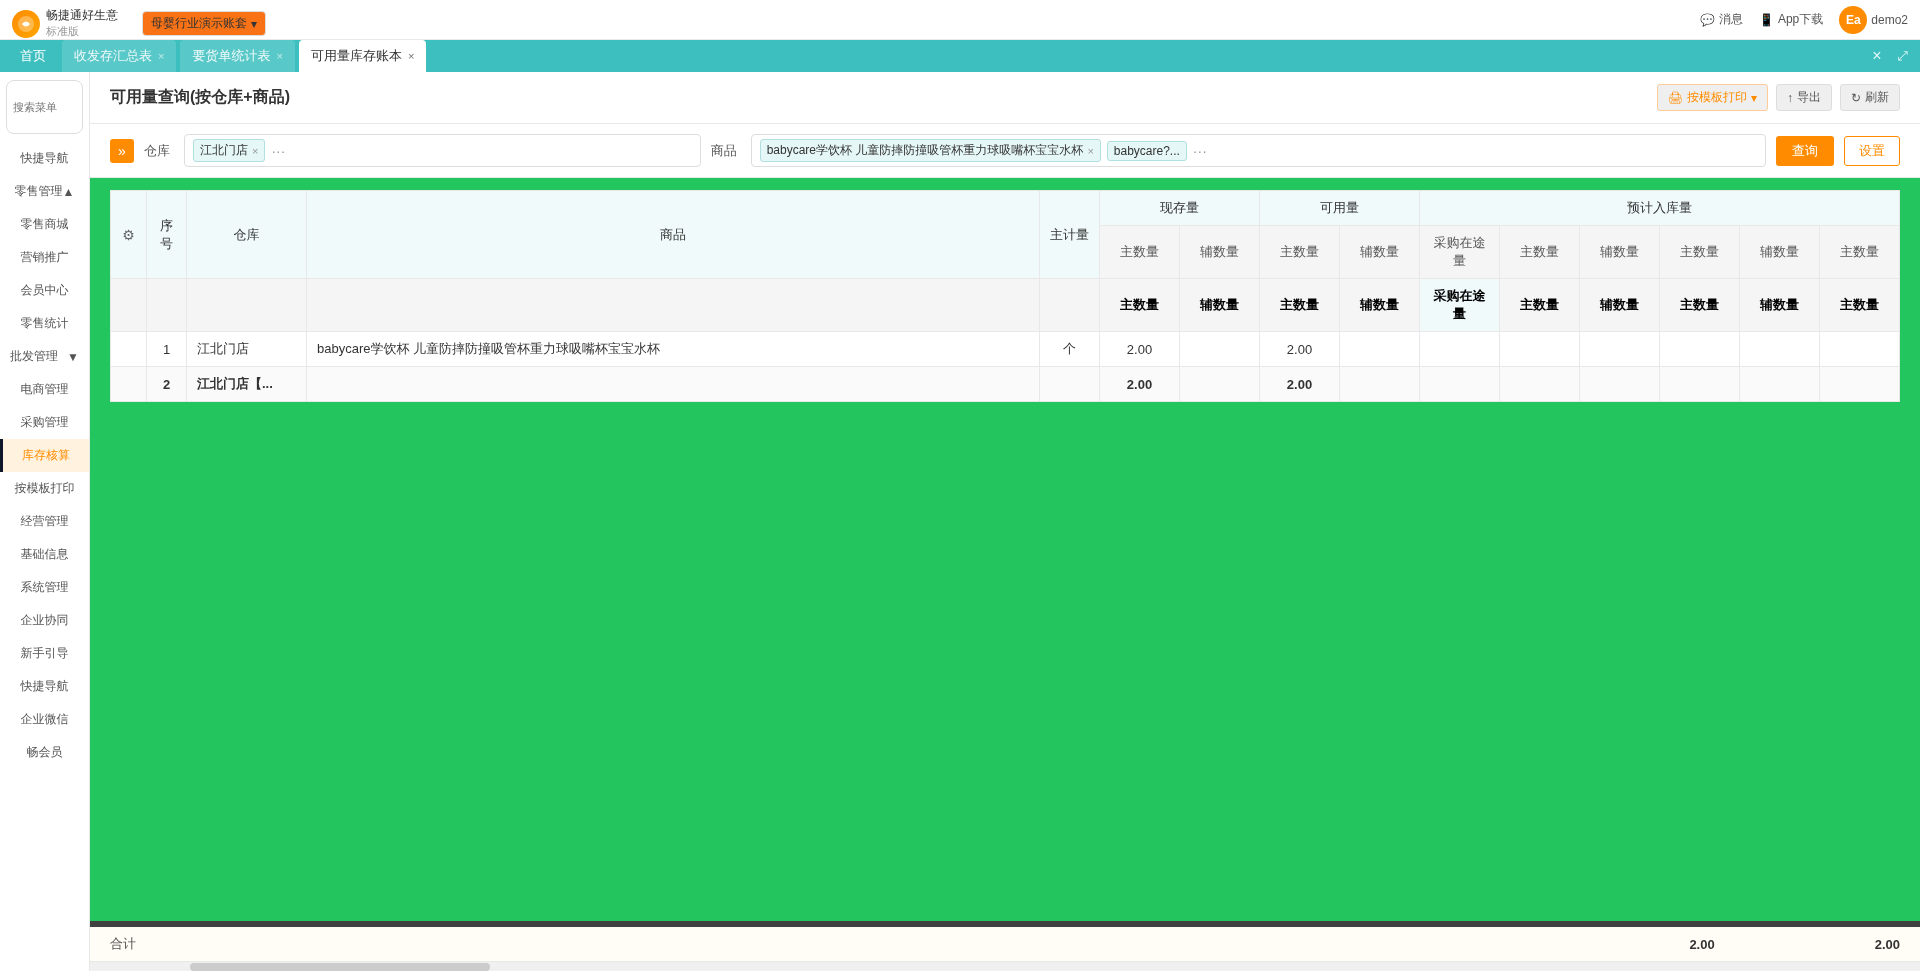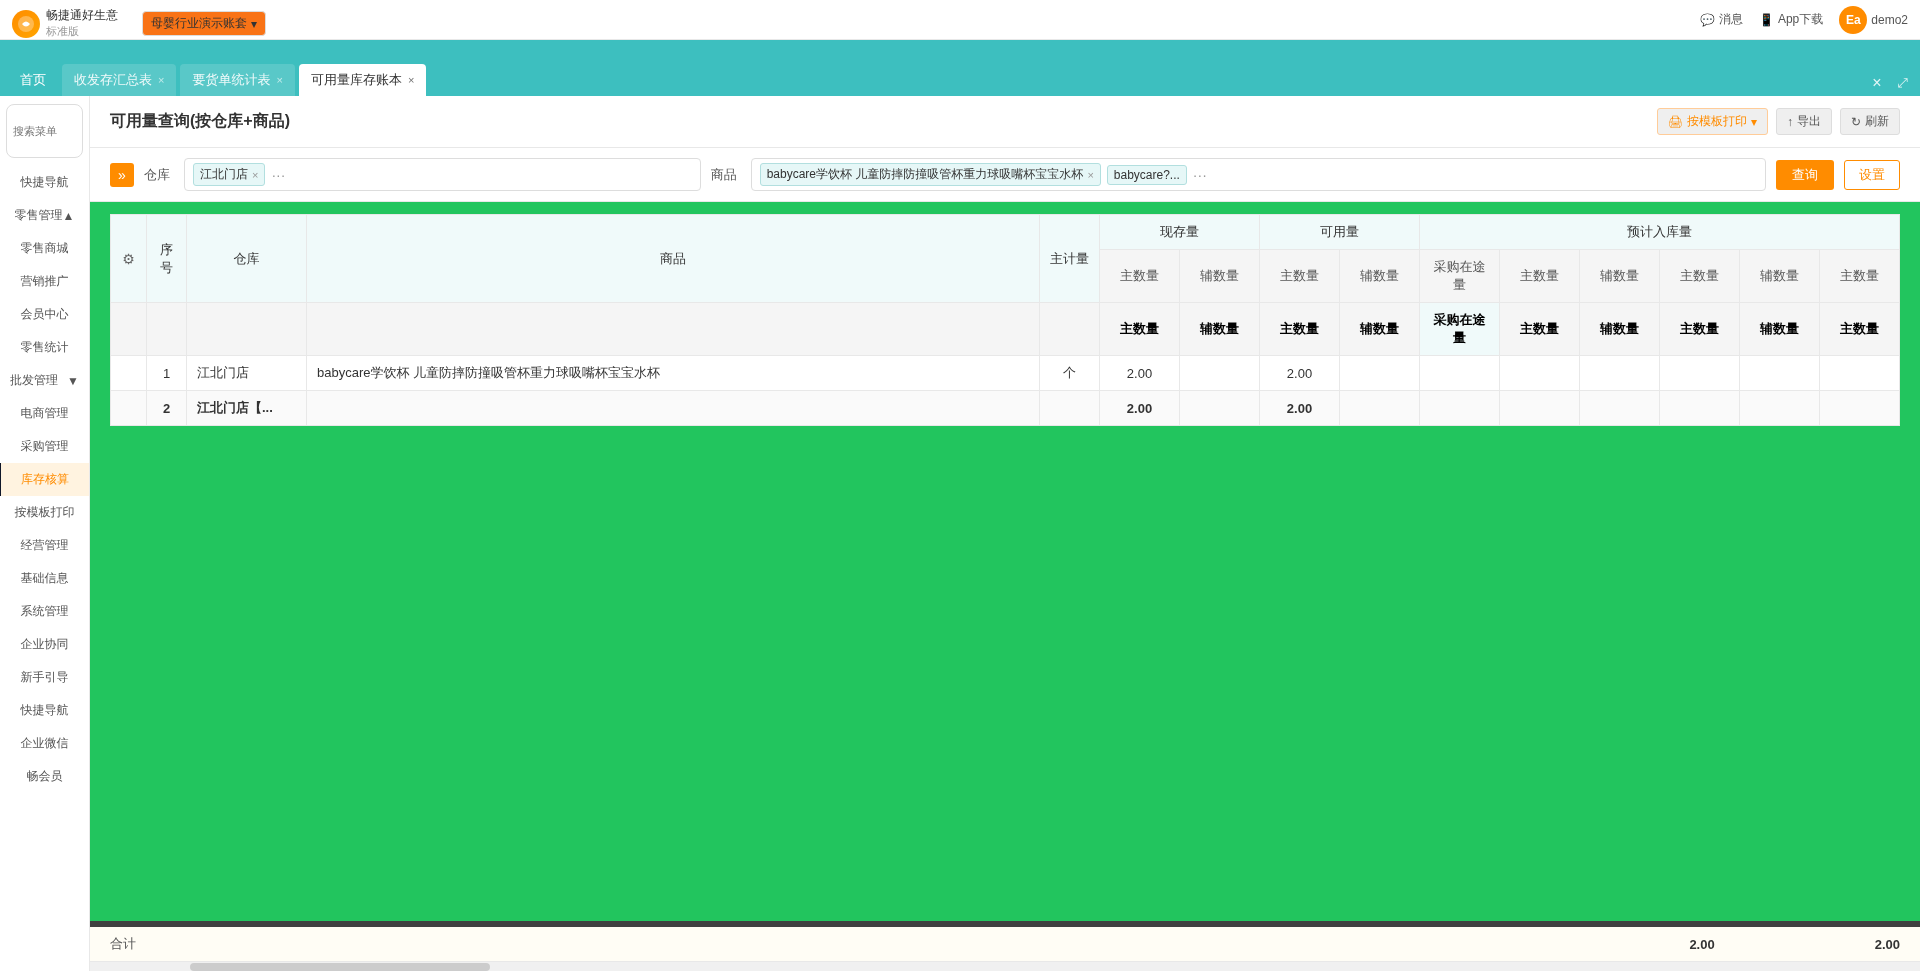--- a/index.html
+++ b/index.html
@@ -25,24 +25,24 @@
       display: flex; align-items: center; gap: 4px;
       border: 1px solid #ddd; border-radius: 4px; padding: 3px 8px;
       background: #f97316; cursor: pointer; font-size: 12px; color: #333; margin-left: 16px;
     }
     .top-bar-right { display: flex; align-items: center; gap: 16px; }
     .top-right-item { display: flex; align-items: center; gap: 4px; font-size: 12px; color: #555; cursor: pointer; }
     .user-avatar { width: 28px; height: 28px; border-radius: 50%; background: #ff8c00; display: flex; align-items: center; justify-content: center; color: #fff; font-size: 12px; font-weight: bold; }
 
     
     .tab-bar {
-      height: 56px;
+      height: 32px;
       background: #3dbfbf;
       display: flex;
-      align-items: flex-end;
+      align-items: center;
       padding: 0 8px;
       flex-shrink: 0;
     }
     .tab {
       height: 32px;
       padding: 0 12px;
       display: flex; align-items: center; gap: 6px;
       border-radius: 4px 4px 0 0;
       font-size: 13px;
       cursor: pointer;
@@ -74,21 +74,21 @@
     }
     .sidebar-search { padding: 8px 6px; }
     .sidebar-search input { width: 100%; border: 1px solid #ddd; border-radius: 8px; padding: 20px 6px; font-size: 11px; }
     .sidebar-nav-item {
       padding: 8px 4px;
       text-align: center;
       font-size: 12px;
       color: #555;
       cursor: pointer;
     }
-    .sidebar-nav-item.active-nav { background: #fff3e0; color: #ff8c00; border-left: 1px solid #0f172a; }
+    .sidebar-nav-item.active-nav { background: #fff3e0; color: #ff8c00; border-left: 3px solid #0f172a; }
 
     
     .content { flex: 1; display: flex; flex-direction: column; overflow: hidden; background: #22c55e; }
 
     
     .page-header {
       background: #fff;
       padding: 12px 20px 0;
       border-bottom: 1px solid #e8e8e8;
       flex-shrink: 0;

